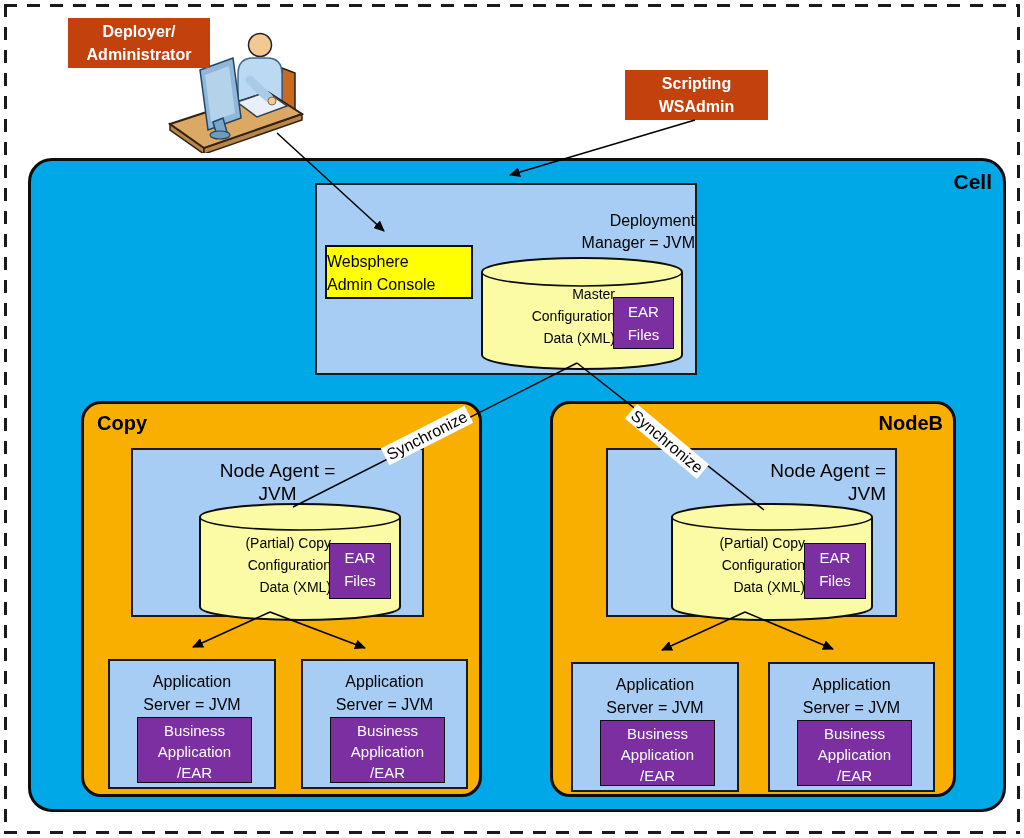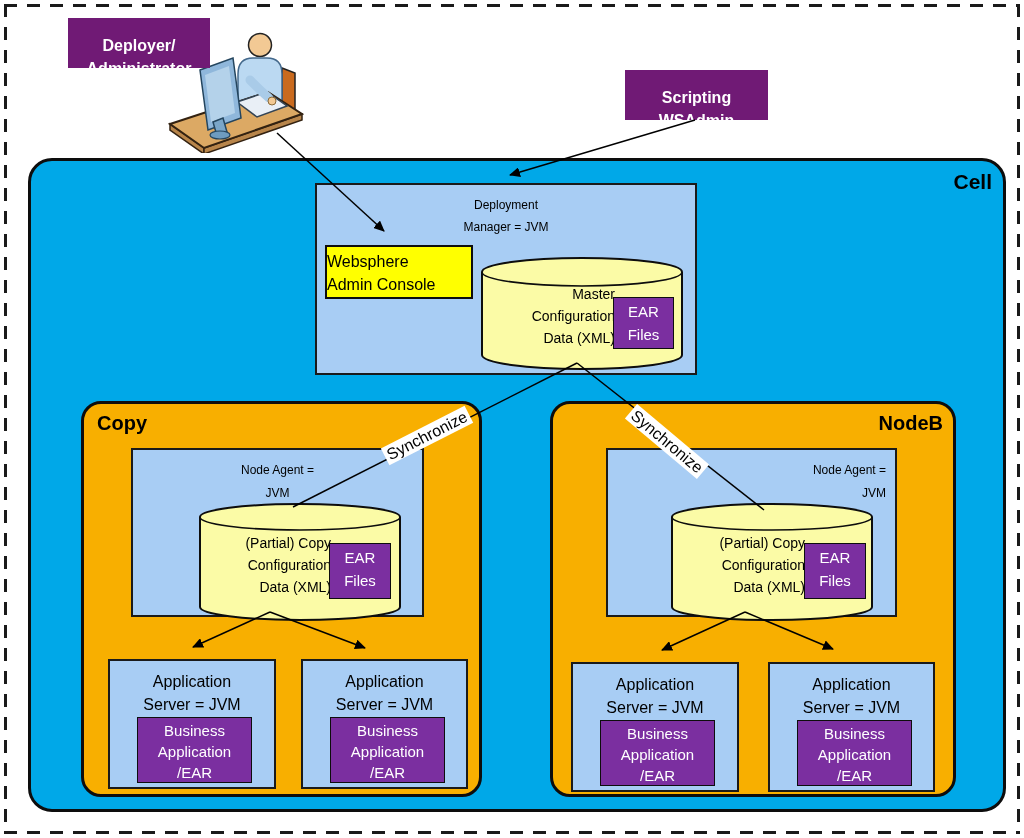--- a/index.html
+++ b/index.html
@@ -10,34 +10,34 @@
   
   .dash-h { position:absolute; height:3px; left:4px; right:4px;
             background: repeating-linear-gradient(90deg,#1a1a1a 0 13px,transparent 13px 23px); }
   .dash-v { position:absolute; width:3px; top:4px; bottom:4px;
             background: repeating-linear-gradient(180deg,#1a1a1a 0 13px,transparent 13px 23px); }
   .dash-top { top:4px; } .dash-bottom { bottom:4px; }
   .dash-left { left:4px; } .dash-right { right:4px; }
 
   .pre { white-space: pre-line; }
 
-  .blackbox { position:absolute; background:#701a75; color:#fff; font-weight:bold;
-              font-size:16px; line-height:23px; text-align:center; padding-top:16px; z-index:20; }
+  .blackbox { position:absolute; background:#c2410c; color:#fff; font-weight:bold;
+              font-size:16px; line-height:23px; text-align:center; padding-top:2px; z-index:20; }
   #deployer-box { left:68px; top:18px; width:142px; height:50px; }
   #scripting-box { left:625px; top:70px; width:143px; height:50px; }
 
   #cell { position:absolute; left:28px; top:158px; width:978px; height:654px;
           background:#00A8E8; border:3px solid #0d0d0d; border-radius:24px; }
   #cell-label { position:absolute; top:9px; right:11px; font-size:21px; font-weight:bold; }
 
   .bluebox { position:absolute; background:#A8CDF4; border:2px solid #1a1a1a; }
 
   #dm-box { left:284px; top:22px; width:382px; height:192px; }
-  .dm-title { position:absolute; top:9px; left:0; right:0; text-align:center;
-              font-size:12px; line-height:22px; }
+  .dm-title { position:absolute; top:25px; left:0; right:0; text-align:right;
+              font-size:16px; line-height:22px; }
   #console { position:absolute; left:8px; top:60px; width:148px; height:54px;
              background:#FFFF00; border:2px solid #0d0d0d; text-align:left;
              font-size:16px; line-height:23px; padding-top:3px; }
 
   .cyl-svg { position:absolute; overflow:visible; }
   .cyl-body { fill:#FBFBA6; stroke:#0d0d0d; stroke-width:2; }
   .cyl-rim  { fill:none;    stroke:#0d0d0d; stroke-width:1.6; }
   .cyl-text { position:absolute; font-size:14px; line-height:22px; text-align:right; }
 
   .purplebox { position:absolute; background:#7B2FA0; border:1px solid #0d0d0d;
@@ -48,21 +48,21 @@
           border:3px solid #0d0d0d; border-radius:20px; }
   #nodeA { left:50px; width:401px; }
   #nodeB { left:519px; width:406px; }
   .node-label { position:absolute; top:8px; font-size:20px; font-weight:bold; }
   #nodeA .node-label { left:13px; }
   #nodeB .node-label { right:10px; }
 
   .agent-box { left:47px; top:44px; width:293px; height:169px; }
   #nodeB .agent-box { left:53px; width:291px; }
   .agent-title { position:absolute; top:9px; left:0; right:0; text-align:center;
-                 font-size:12px; line-height:23px; }
+                 font-size:19px; line-height:23px; }
   #nodeB .agent-title { text-align:right; padding-right:9px; }
 
   .app-box { position:absolute; top:255px; width:168px; height:130px;
              background:#A8CDF4; border:2px solid #1a1a1a; }
   #nodeB .app-box { top:258px; }
   .app-title { position:absolute; top:9px; left:0; right:0; text-align:center;
                font-size:16px; line-height:23px; }
   .bizbox { left:27px; top:56px; width:115px; height:66px;
             font-size:15px; line-height:21px; padding-top:2px; }
 

